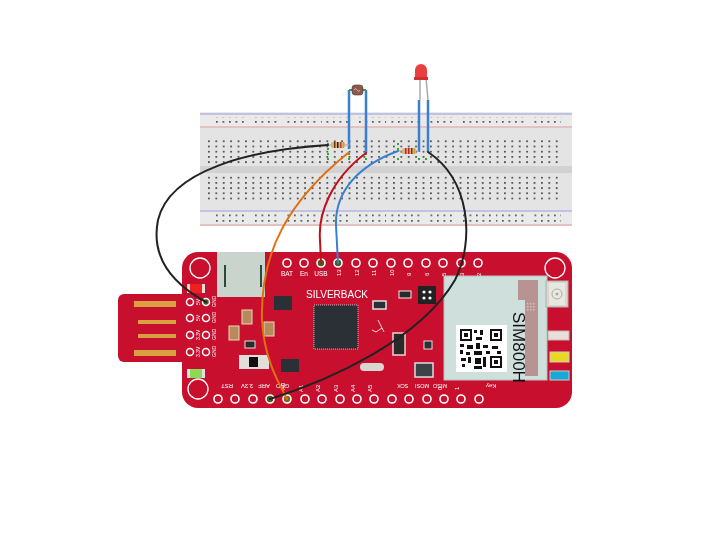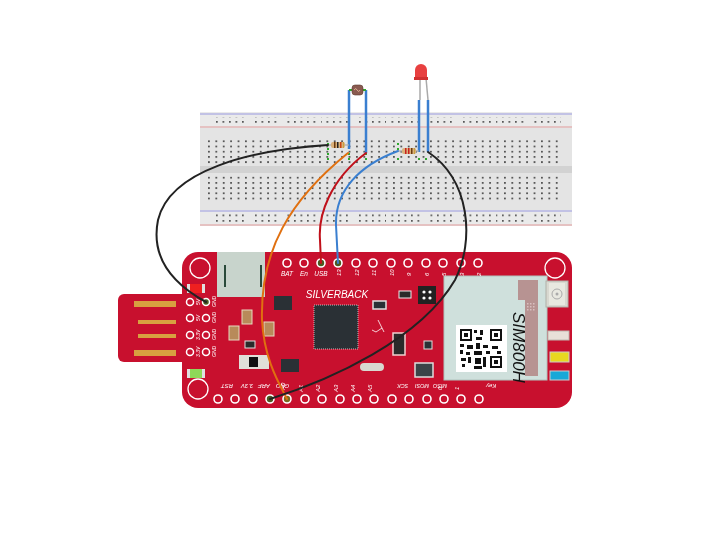--- a/index.html
+++ b/index.html
@@ -1,17 +1,17 @@
 <!DOCTYPE html>
 <html><head>
 <meta charset="utf-8">
 <style>
   html, body { margin:0; padding:0; background:#ffffff; }
   body { width:724px; height:543px; position:relative; overflow:hidden; font-family:"Liberation Sans", sans-serif; }
-  #stage { position:absolute; left:0; top:0; width:724px; height:543px;font-style:italic; }
+  #stage { position:absolute; left:0; top:0; width:724px; height:543px; }
   svg text { font-family:"Liberation Sans", sans-serif; }
 </style>
 </head>
 <body>
 
 <div id="stage">
 <svg width="724" height="543" viewBox="0 0 724 543" xmlns="http://www.w3.org/2000/svg">
 
   <g>
     <rect x="200" y="112" width="372" height="114" fill="#e4e4e4"></rect>

